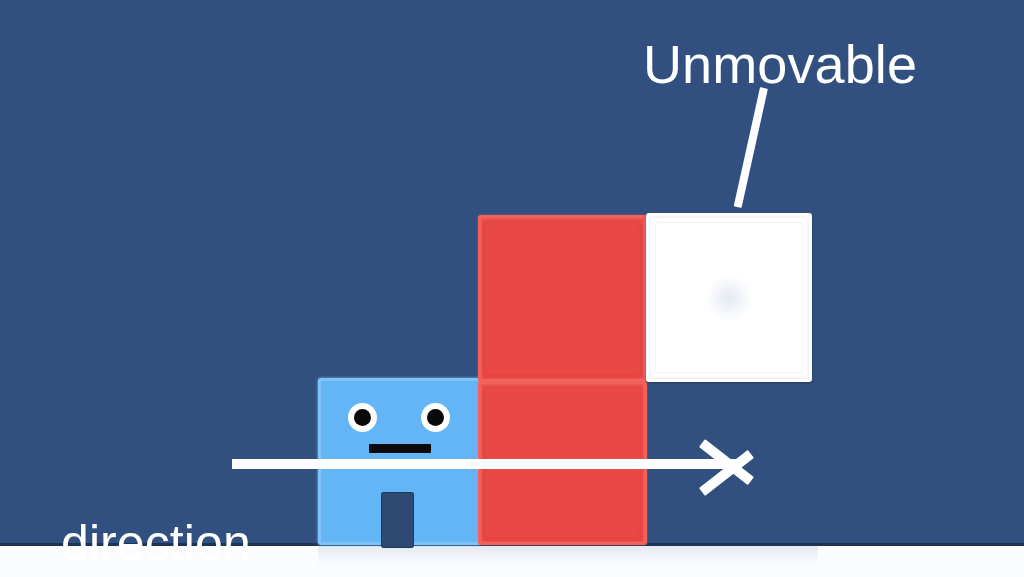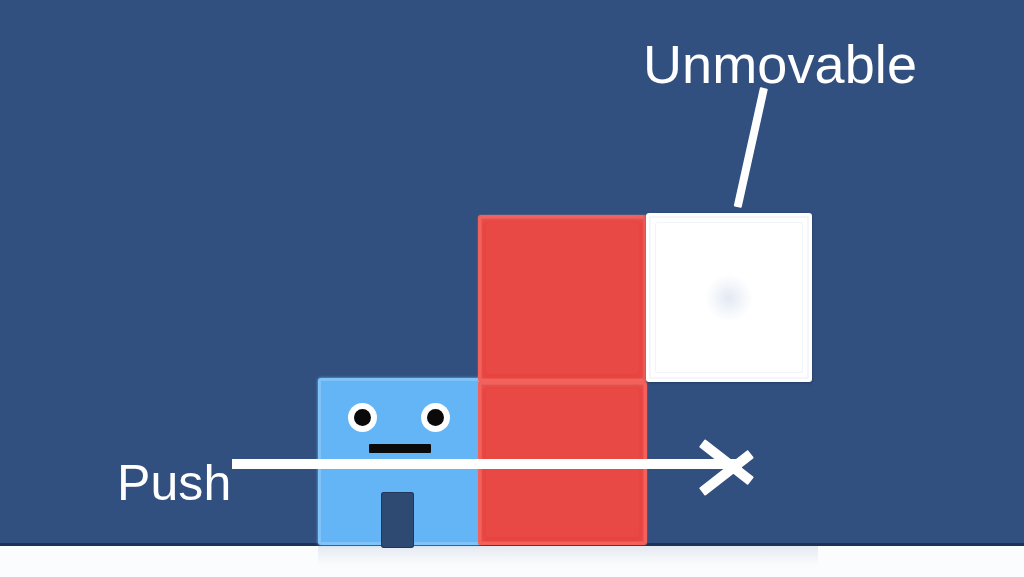--- a/index.html
+++ b/index.html
@@ -255,21 +255,20 @@
   <div class="block block-white" id="white-block" style="left:646px; top:213px; width:166px; height:169px;">
     <div class="inner-face">
       <div class="glyph-mark"></div>
     </div>
   </div>
 
   <div class="leader" id="leader-unmovable"></div>
   <div class="anno-text" id="label-unmovable">Unmovable</div>
 
   <div class="anno-text" id="label-push">
-    <span class="line1">Push</span>
     <span class="line2">direction</span>
   </div>
 
   <div id="arrow-shaft"></div>
   <div id="arrow-head">
     <div class="barb barb-top"></div>
     <div class="barb barb-bottom"></div>
   </div>
 
 </div>

